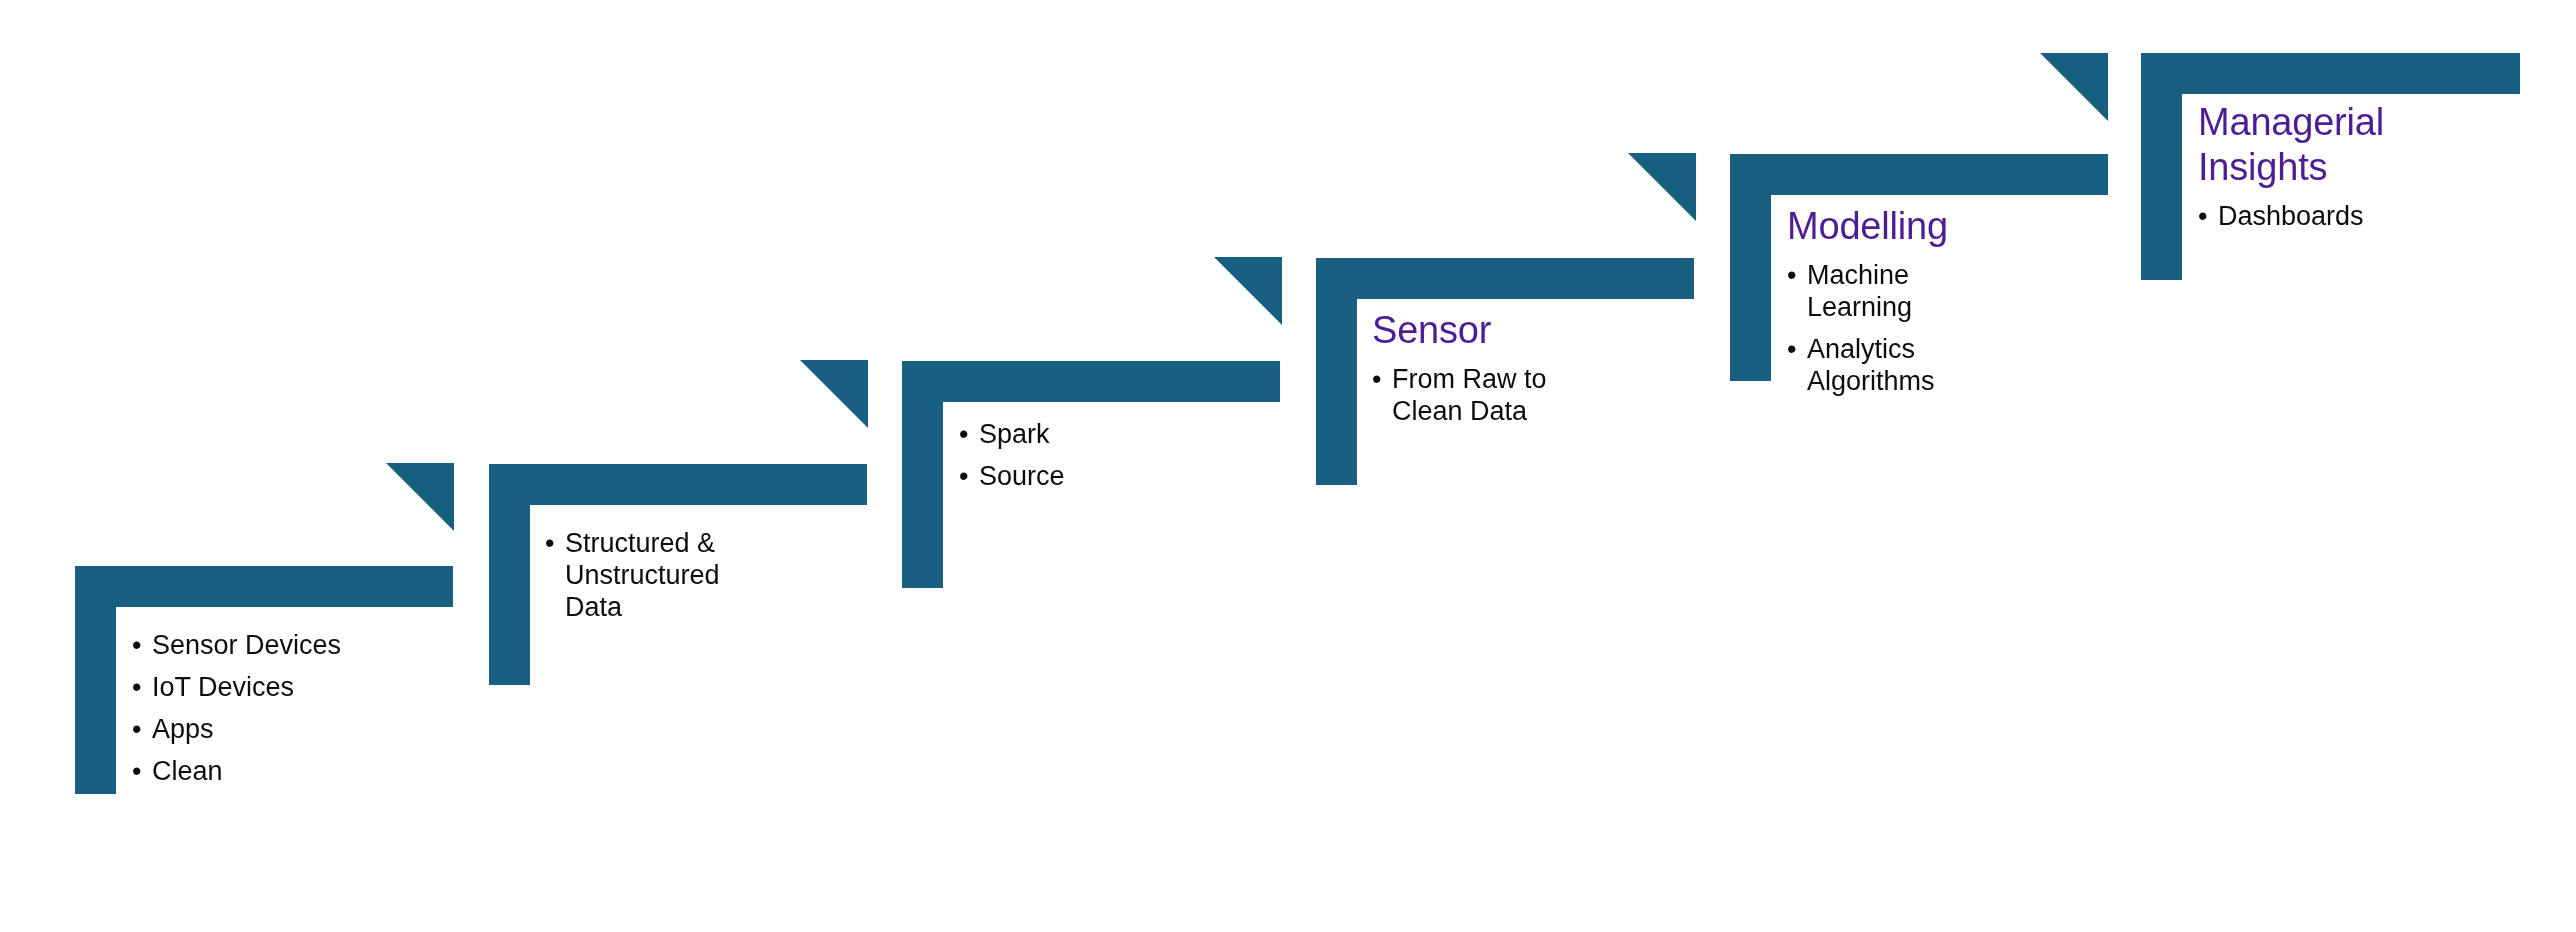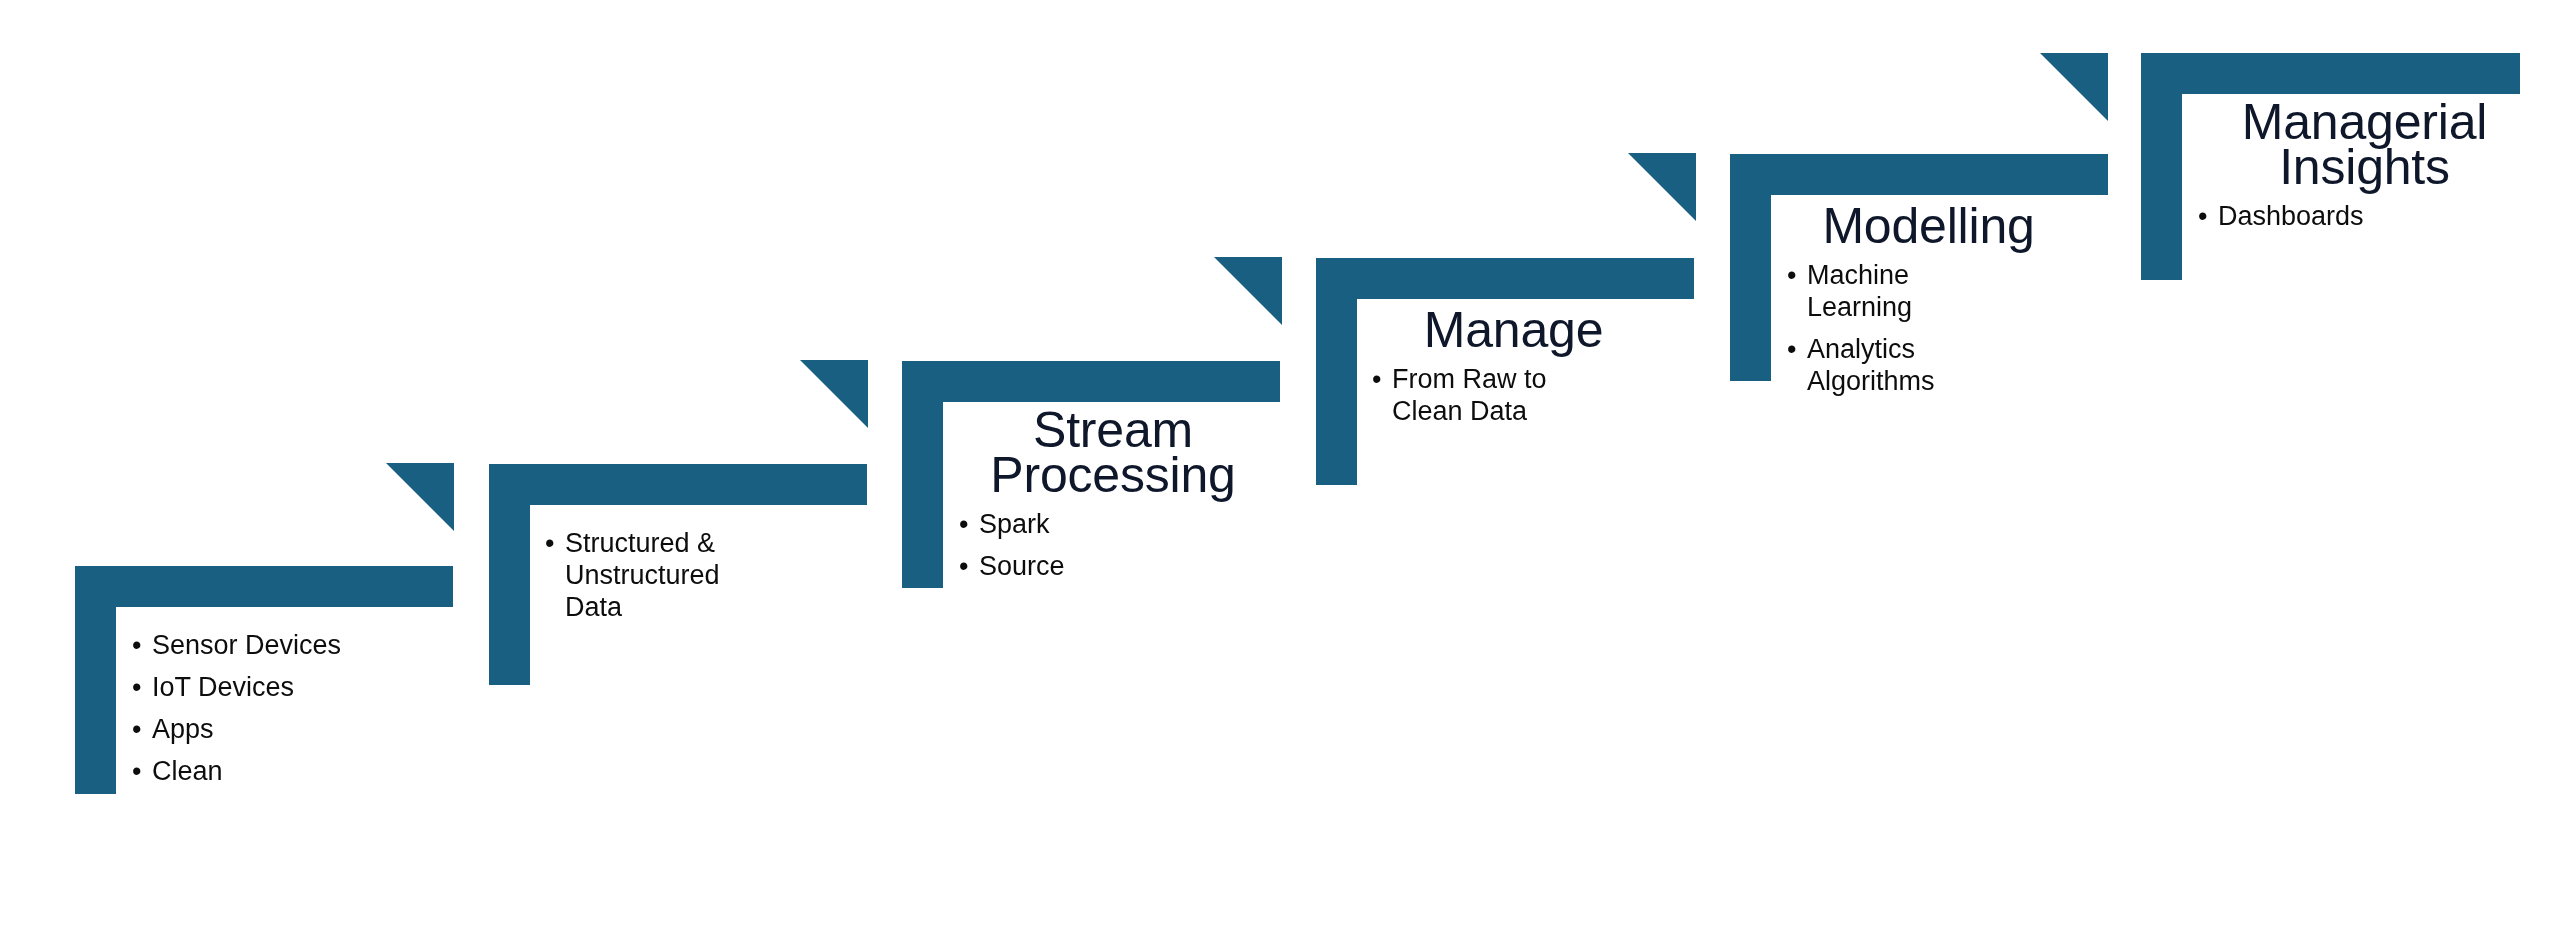--- a/index.html
+++ b/index.html
@@ -38,28 +38,27 @@
     position: absolute;
     width: 0;
     height: 0;
     border-style: solid;
     border-color: transparent;
   }
   .step-content {
     position: absolute;
   }
   .step-title {
-    font-size: 50px;
+    font-size: 38px;
     line-height: 45px;
     font-weight: 400;
-    color: #0f172a;
+    color: #4c1d95;
     letter-spacing: -0.2px;
     white-space: pre-line;
     margin: 0;
-    text-align: center;
   }
   .bullets {
     list-style: none;
     margin: 0;
     padding: 0;
   }
   .bullets li {
     position: relative;
     font-size: 27px;
     line-height: 32px;
@@ -105,35 +104,33 @@
 Data</span></li>
       </ul>
     </div>
   </div>
 
   <div class="step">
     <div class="arrow-tri" style="left:800px; top:360px; border-width:0 68px 68px 0; border-right-color:#195F81;"></div>
     <div class="bar-h" style="left:902px; top:361px; width:378px; height:41px;"></div>
     <div class="bar-v" style="left:902px; top:361px; width:41px; height:227px;"></div>
     <div class="step-content" style="left:959px; top:408px; width:308px;">
-      <div class="step-title">Stream
-Processing</div>
       <ul class="bullets">
         <li><span class="dot">•</span><span>Spark</span></li>
         <li><span class="dot">•</span><span>Source</span></li>
       </ul>
     </div>
   </div>
 
   <div class="step">
     <div class="arrow-tri" style="left:1214px; top:257px; border-width:0 68px 68px 0; border-right-color:#195F81;"></div>
     <div class="bar-h" style="left:1316px; top:258px; width:378px; height:41px;"></div>
     <div class="bar-v" style="left:1316px; top:258px; width:41px; height:227px;"></div>
     <div class="step-content" style="left:1372px; top:308px; width:283px;">
-      <div class="step-title">Manage</div>
+      <div class="step-title">Sensor</div>
       <ul class="bullets">
         <li><span class="dot">•</span><span>From Raw to
 Clean Data</span></li>
       </ul>
     </div>
   </div>
 
   <div class="step">
     <div class="arrow-tri" style="left:1628px; top:153px; border-width:0 68px 68px 0; border-right-color:#195F81;"></div>
     <div class="bar-h" style="left:1730px; top:154px; width:378px; height:41px;"></div>

